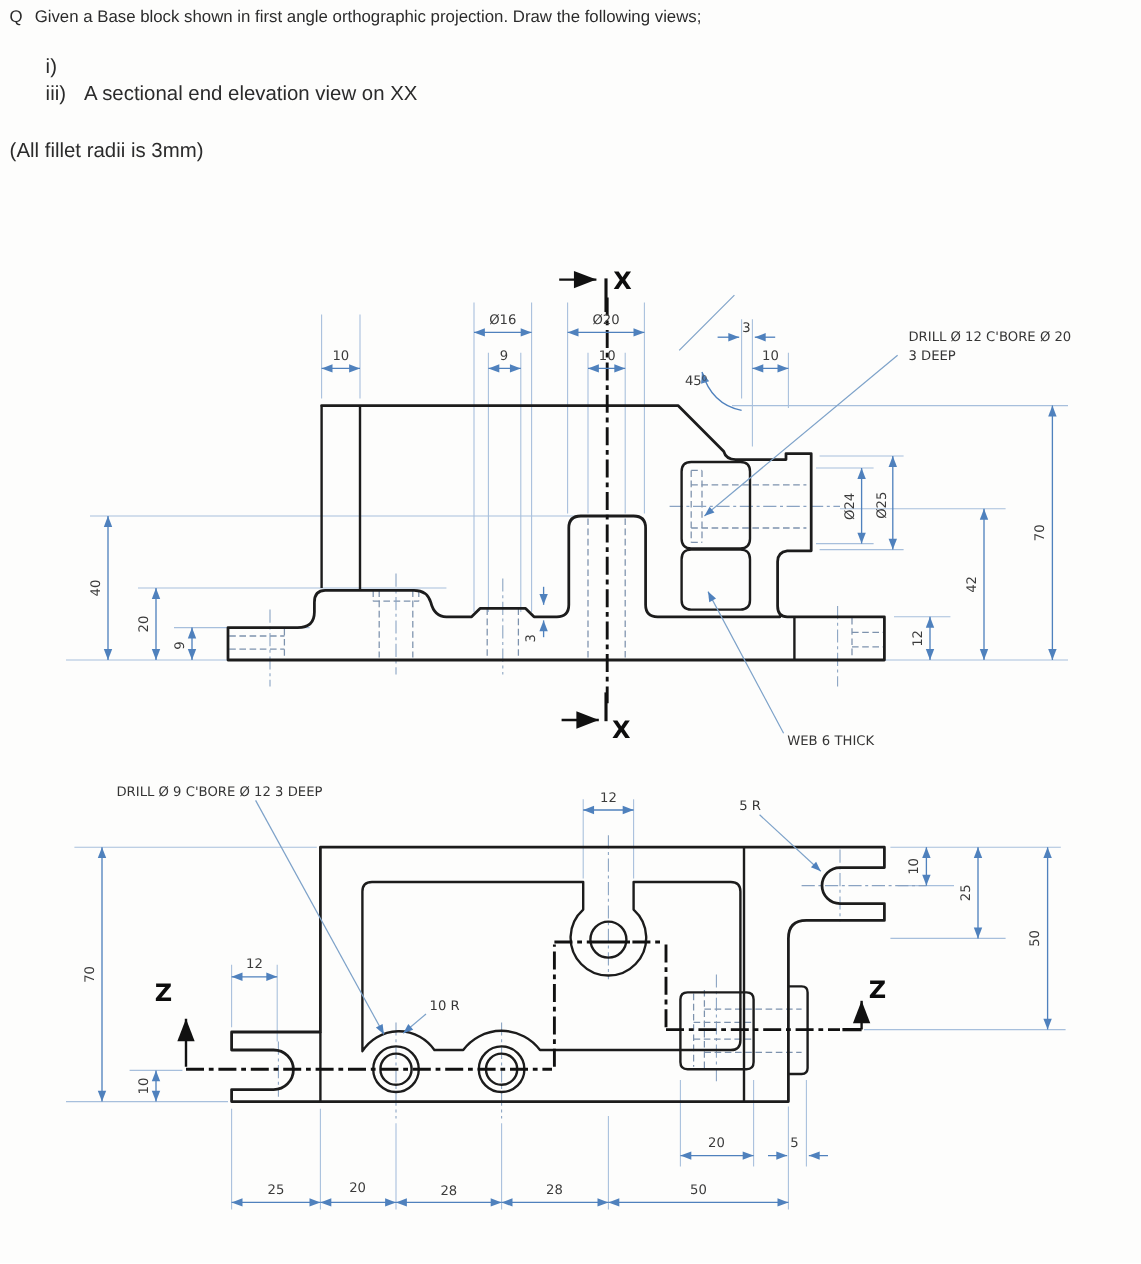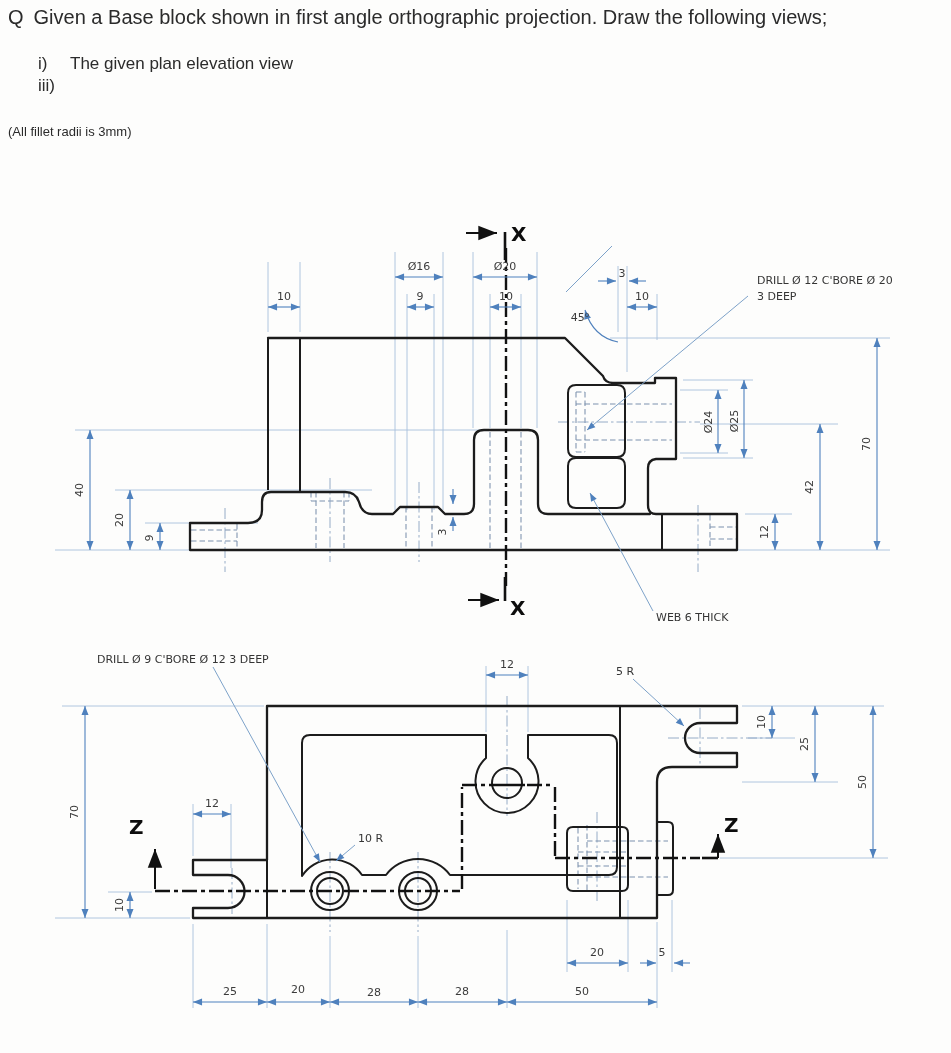--- a/index.html
+++ b/index.html
@@ -1,24 +1,24 @@
 <!DOCTYPE html>
 <html><head>
 <meta charset="utf-8">
 <style>
   html,body{margin:0;padding:0;background:#ffffff;}
   .page{position:relative;width:951px;height:1053px;background:#fdfdfc;overflow:hidden;
         font-family:"Liberation Sans",sans-serif;color:#2b2b2b;}
   .qblock{position:absolute;left:8px;top:4px;width:930px;}
-  .qtitle{font-size:20px;line-height:1.35;}
+  .qtitle{font-size:14px;line-height:1.35;}
   .qtitle .qp{margin-right:10px;}
   .qitems{margin-top:22px;}
   .qrow{display:flex;font-size:17px;line-height:1.32;}
   .qnum{width:62px;padding-left:30px;box-sizing:border-box;}
-  .qnote{margin-top:26px;font-size:13px;}
+  .qnote{margin-top:26px;font-size:17px;}
   svg text{user-select:none;}
   .out{stroke:#1c1c1c;stroke-width:2.3;fill:none;stroke-linejoin:round;stroke-linecap:round;}
   .out2{stroke:#1c1c1c;stroke-width:2;fill:none;stroke-linejoin:round;}
   .ext{stroke:#a7bfdc;stroke-width:0.9;fill:none;}
   .dim{stroke:#4f81bd;stroke-width:1.1;fill:none;}
   .ldr{stroke:#7da2c9;stroke-width:1;fill:none;}
   .cl{stroke:#8aa3c2;stroke-width:0.9;fill:none;stroke-dasharray:11 3 2.5 3;}
   .hid{stroke:#7d92ad;stroke-width:1.05;fill:none;stroke-dasharray:5.5 3;}
   .cut{stroke:#111;stroke-width:2.4;fill:none;stroke-dasharray:15 4 4 4;}
   .cuts{stroke:#111;stroke-width:2.6;fill:none;}
@@ -30,24 +30,24 @@
 </head>
 <body>
 
 <div class="page">
 
   <div class="qblock">
     <div class="qtitle"><span class="qp">Q</span><span>Given a Base block shown in first angle orthographic projection. Draw the following views;</span></div>
     <div class="qitems">
       <div class="qrow">
         <span class="qnum">i)</span>
-        <span>The given plan elevation view</span>
       </div>
       <div class="qrow">
         <span class="qnum">iii)</span>
+        <span>A sectional end elevation view on XX</span>
       </div>
     </div>
     <div class="qnote">(All fillet radii is 3mm)</div>
   </div>
 
   <svg width="951" height="1053" viewBox="0 0 951 1053" style="position:absolute;left:0;top:0;">
     <defs>
       <marker id="ab" viewBox="0 0 10 8" refX="9.3" refY="4" markerWidth="9.5" markerHeight="7.5" orient="auto-start-reverse">
         <path d="M0.5,0.6 L9.3,4 L0.5,7.4 Z" fill="#4f81bd"></path>
       </marker>

